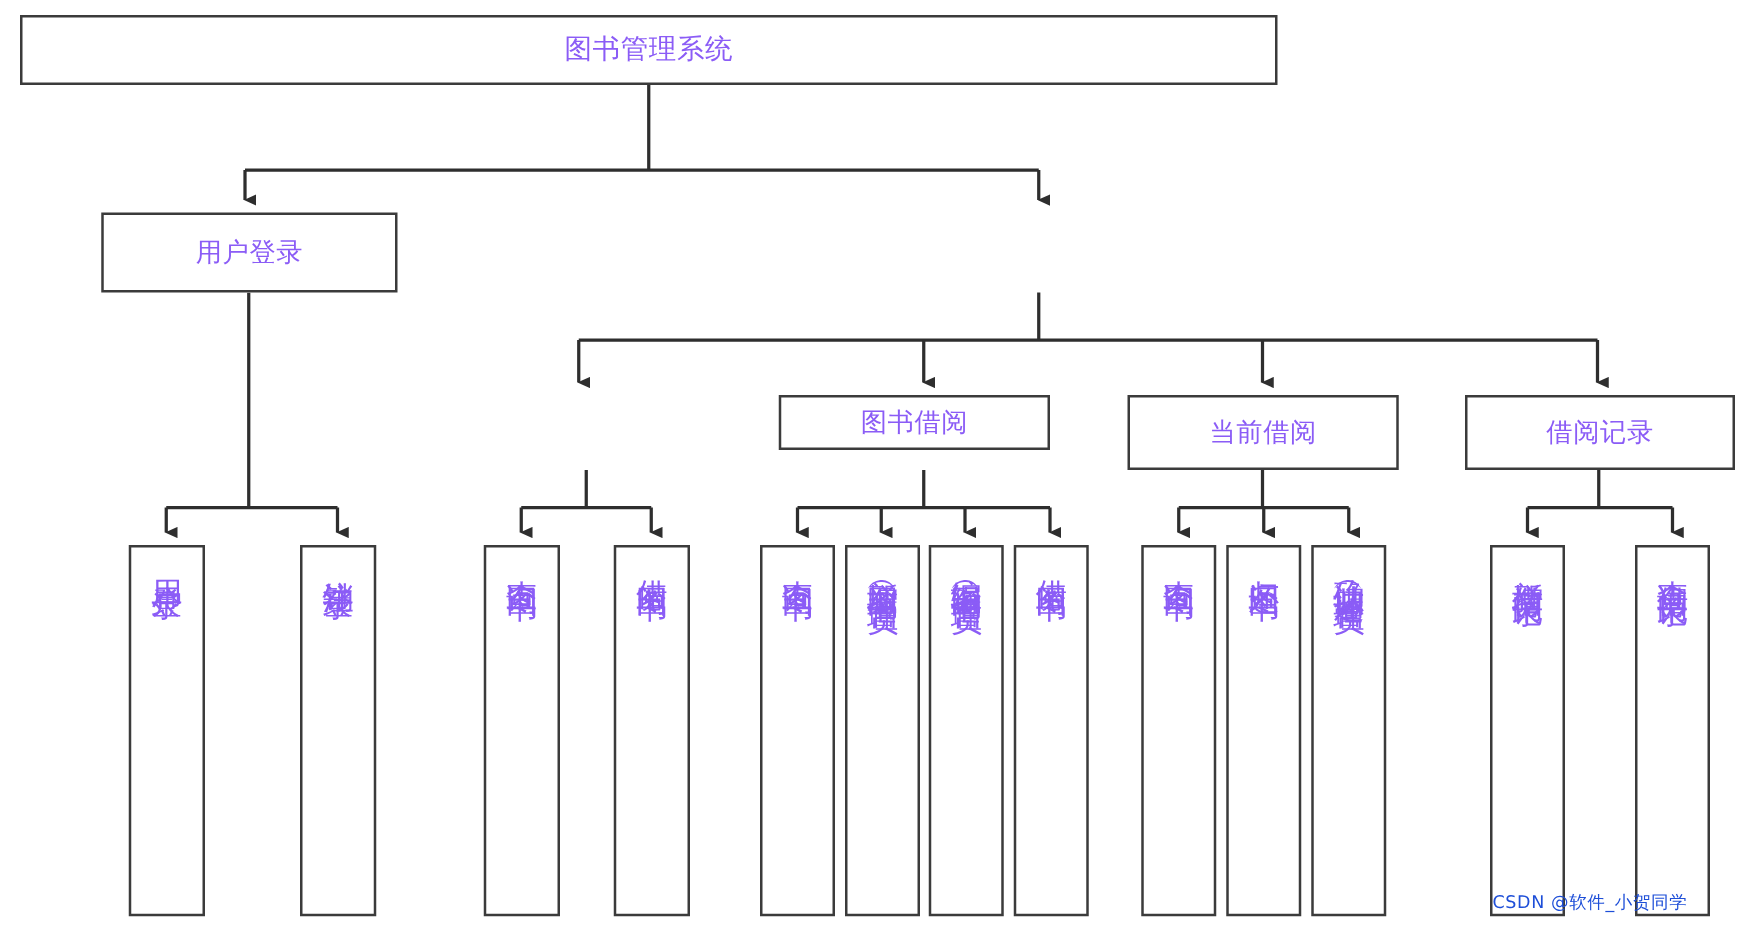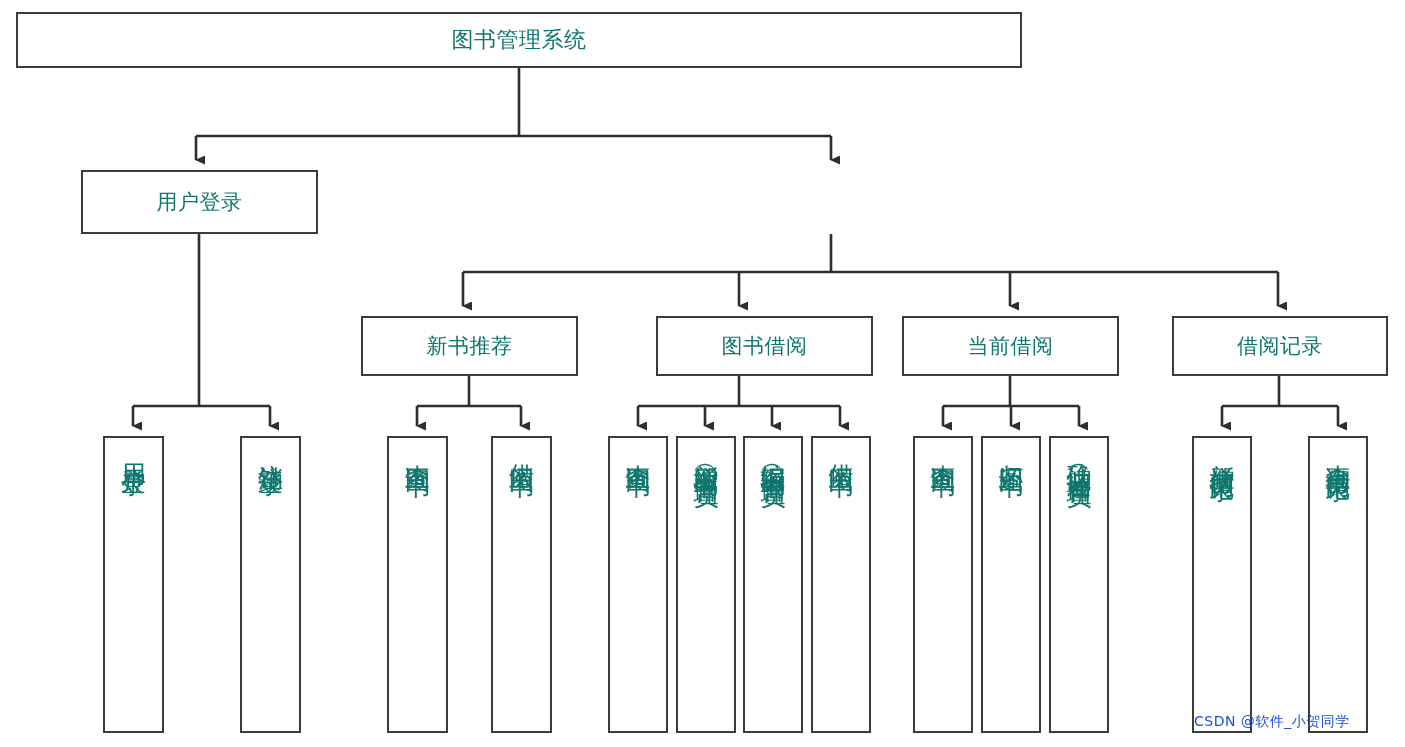--- a/index.html
+++ b/index.html
@@ -26,21 +26,21 @@
     pointer-events: none;
   }
   .node {
     position: absolute;
     box-sizing: border-box;
     background: #ffffff;
     border: 2px solid #3b3b3b;
     display: flex;
     align-items: center;
     justify-content: center;
-    color: #0f766e;
+    color: #8b5cf6;
   }
   .node .label {
     display: block;
     line-height: 1.08;
     letter-spacing: 0.5px;
     white-space: nowrap;
   }
   .node.horiz .label {
     font-size: 21px;
   }
@@ -123,24 +123,21 @@
   </svg>
 
   <div class="node horiz root" style="left:16px; top:12px; width:1006px; height:56px;">
     <span class="label">图书管理系统</span>
   </div>
 
   <div class="node horiz" style="left:81px; top:170px; width:237px; height:64px;">
     <span class="label">用户登录</span>
   </div>
 
-  <div class="node horiz" style="left:361px; top:316px; width:217px; height:60px;">
-    <span class="label">新书推荐</span>
-  </div>
-  <div class="node horiz" style="left:656px; top:316px; width:217px; height:60px;">
+  <div class="node horiz" style="left:623px; top:316px; width:217px; height:44px;">
     <span class="label">图书借阅</span>
   </div>
   <div class="node horiz" style="left:1172px; top:316px; width:216px; height:60px;">
     <span class="label">借阅记录</span>
   </div>
   <div class="node horiz" style="left:902px; top:316px; width:217px; height:60px;">
     <span class="label">当前借阅</span>
   </div>
 
   <div class="node vert" style="left:103px; top:436px; width:61px; height:297px;">

